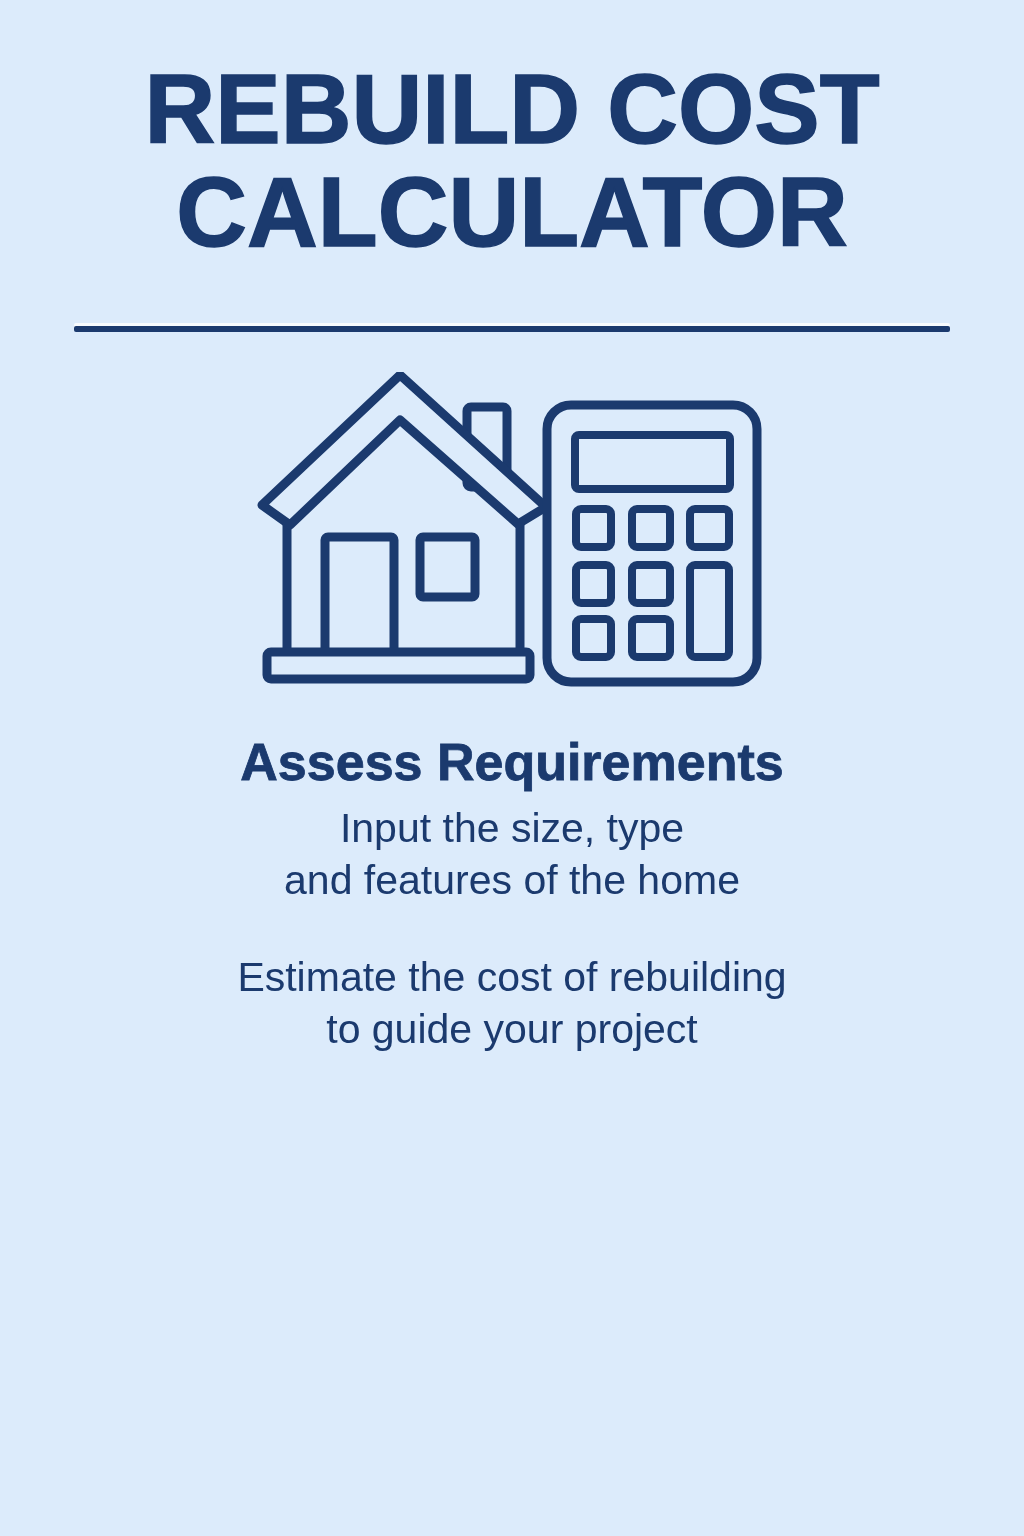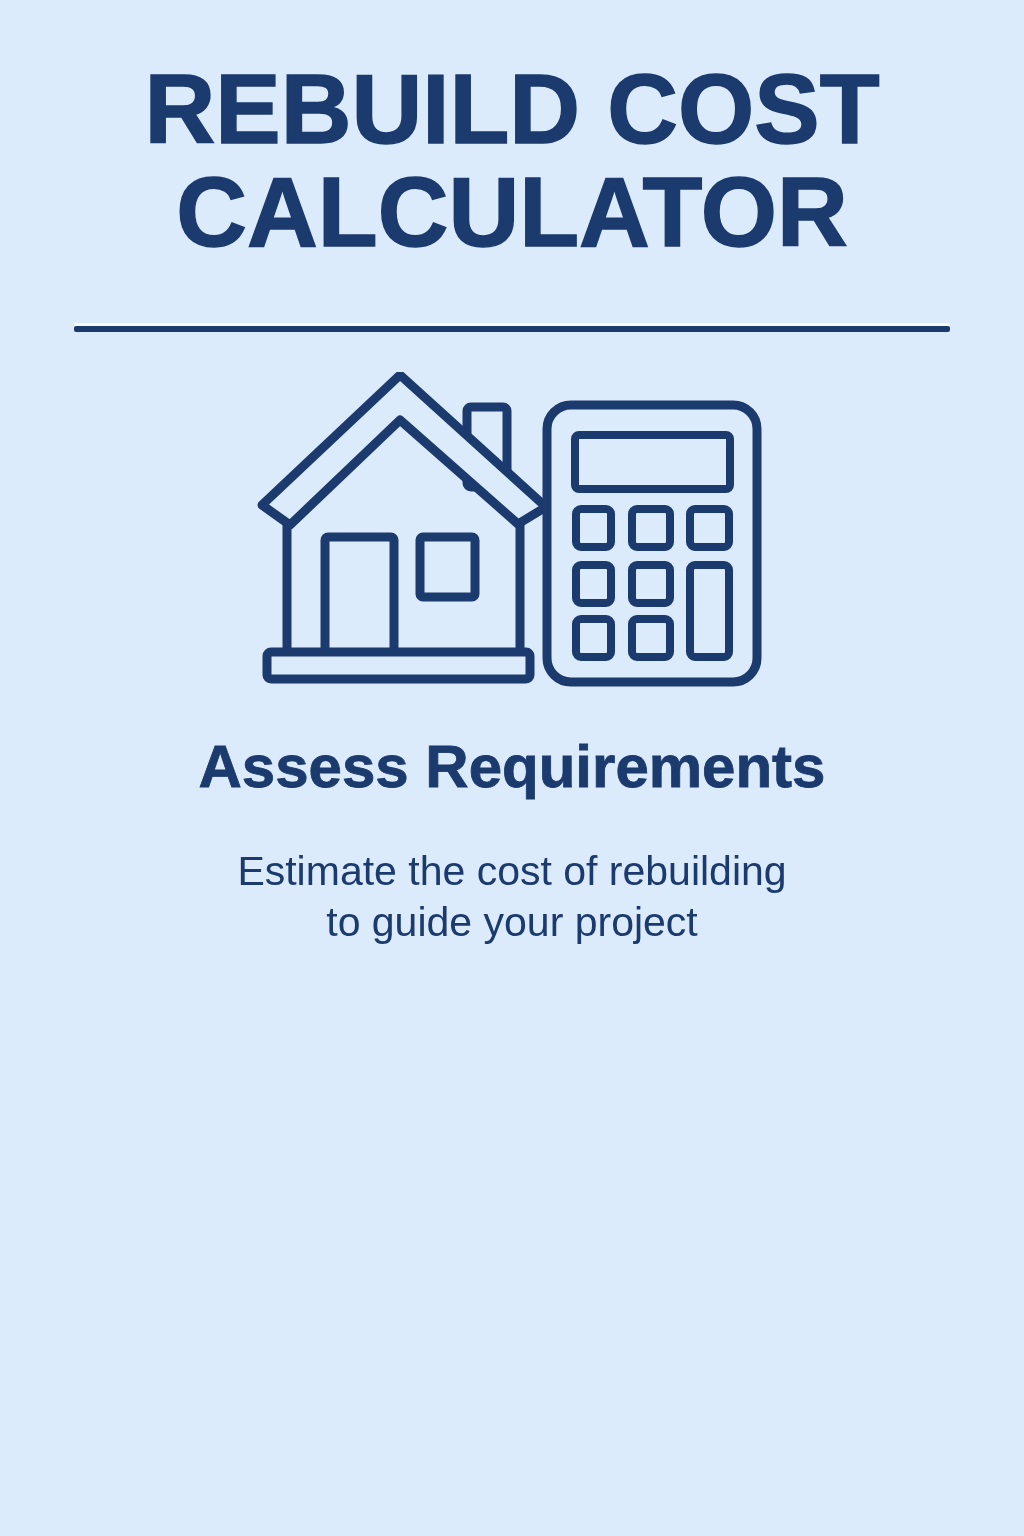--- a/index.html
+++ b/index.html
@@ -17,22 +17,22 @@
     overflow: hidden;
   }
   .poster {
     position: relative;
     width: 1024px;
     height: 1536px;
     background: var(--background);
     text-align: center;
   }
   .title {
-    margin: 16px;
-    padding-top: 42px;
+    margin: 0;
+    padding-top: 58px;
     font-size: 98px;
     line-height: 1.05;
     font-weight: 700;
     letter-spacing: 0px;
     white-space: pre-line;
     color: var(--navy);
     -webkit-text-stroke: 1.5px var(--navy);
   }
   .divider {
     width: 876px;
@@ -48,21 +48,21 @@
     display: flex;
     justify-content: center;
   }
   .section { margin: 0 auto; width: 900px; }
   .section-s1 { margin-top: 42px; }
   .section-s2 { margin-top: 46px; }
   .section-s3 { margin-top: 50px; }
   .section-s4 { margin-top: 36px; }
   .section h2 {
     margin: 12px;
-    font-size: 60px;
+    font-size: 52px;
     line-height: 1.1;
     font-weight: 700;
     color: var(--navy);
     -webkit-text-stroke: 0.8px var(--navy);
   }
   .section p {
     margin: 6px 0 0 0;
     font-size: 41px;
     line-height: 1.26;
     font-weight: 400;
@@ -113,20 +113,22 @@
         <rect x="438" y="193" width="39" height="92" rx="5" stroke="var(--navy)" stroke-width="8"></rect>
 
         <rect x="324" y="247" width="35" height="38" rx="5" stroke="var(--navy)" stroke-width="8"></rect>
         <rect x="380" y="247" width="38" height="38" rx="5" stroke="var(--navy)" stroke-width="8"></rect>
       </g>
     </svg>
   </div>
 
   <div class="section section-s1">
     <h2>Assess Requirements</h2>
+    <p>Input the size, type
+and features of the home</p>
   </div>
 
   <div class="section section-s2">
   </div>
 
 
   <div class="section section-s4">
     <p>Estimate the cost of rebuilding
 to guide your project</p>
   </div>

